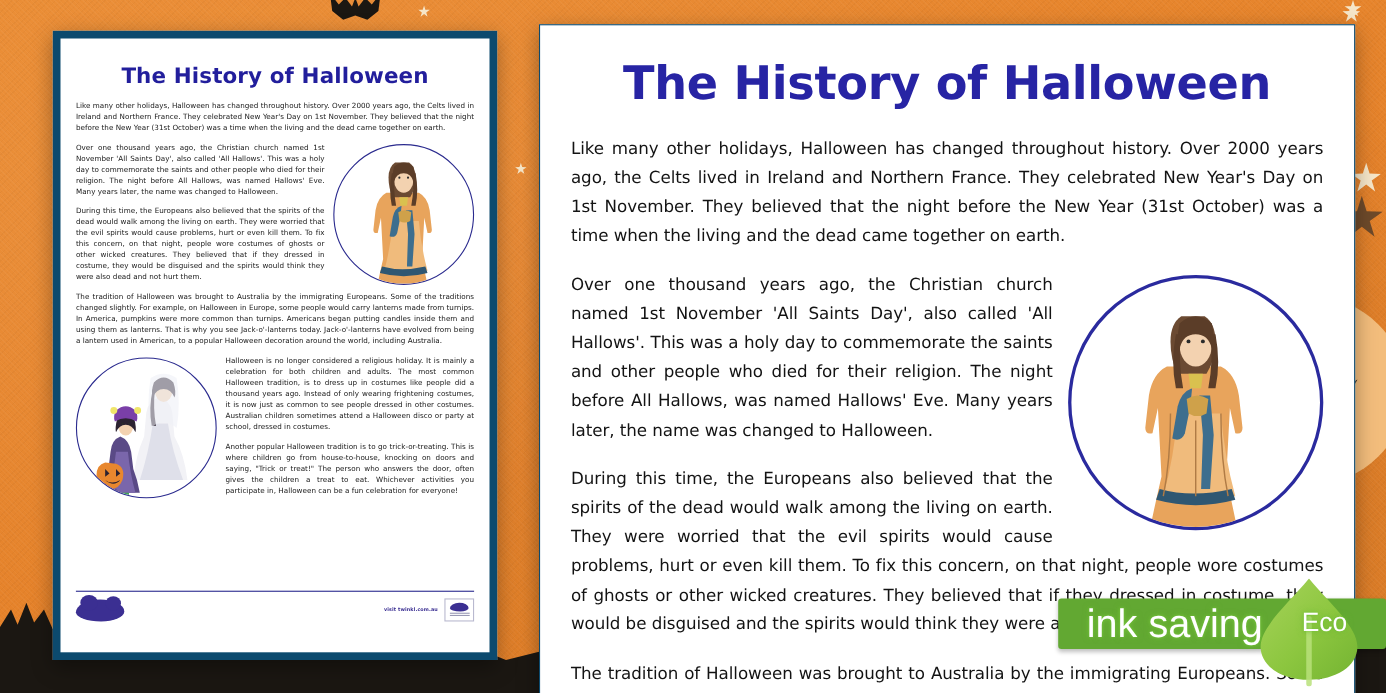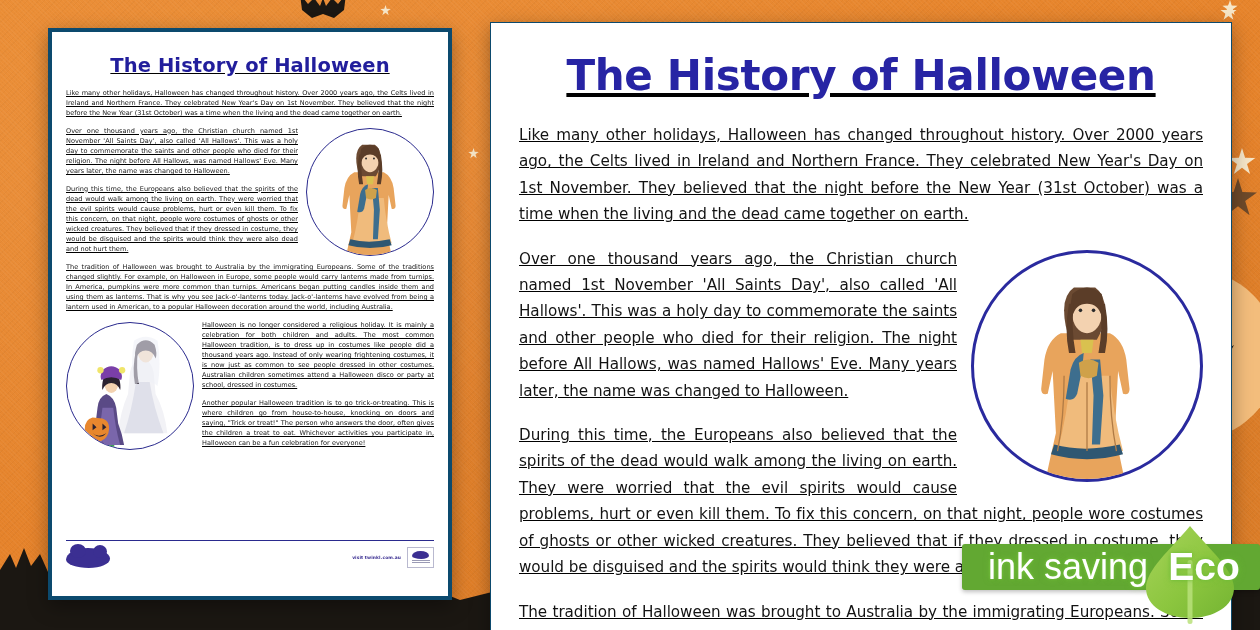--- a/index.html
+++ b/index.html
@@ -43,22 +43,21 @@
   .drip svg { width:100%; height:100%; display:block; }
 
   
   .bat { position:absolute; left:300px; top:-8px; width:46px; height:30px; }
   .bat svg{width:100%;height:100%;display:block;}
 
   
   .page {
     position:absolute; background:#fff;
     box-shadow: 0 6px 18px rgba(0,0,0,.35);
-    border:4px solid #0c4a6e;
-    text-decoration:underline;
+    border:7px solid #0c4a6e;
   }
   #thumb-page {
     left:48px; top:28px; width:404px; height:572px;
     padding:16px 14px 0 14px;
   }
   #preview-page {
     left:490px; top:22px; width:742px; height:640px;
     padding:22px 28px 0 28px;
     border-width:1px;
   }
@@ -165,21 +164,21 @@
     color:#fff; font-size:36px; font-family:"Liberation Sans", sans-serif;
     text-shadow:0 0 3px rgba(120,200,60,.95), 0 0 6px rgba(120,200,60,.6);
   }
   #eco-badge .leaf {
     position:absolute; left:182px; top:-10px; width:92px; height:98px;
   }
   #eco-badge .leaf svg{ width:100%; height:100%; display:block; }
   #eco-badge .ecotxt {
     position:absolute; left:196px; top:12px; width:92px; height:38px;
     display:flex; align-items:center; justify-content:center;
-    color:#fff; font-size:39px; font-weight:bold;
+    color:#fff; font-size:24px; font-weight:normal;
     font-family:"Liberation Sans", sans-serif;
     text-shadow:0 0 3px rgba(110,190,55,.95), 0 0 7px rgba(110,190,55,.7);
     z-index:3;
   }
 </style>
 </head>
 <body>
 
 <div id="bg">
   <div class="bg-orange"></div>

